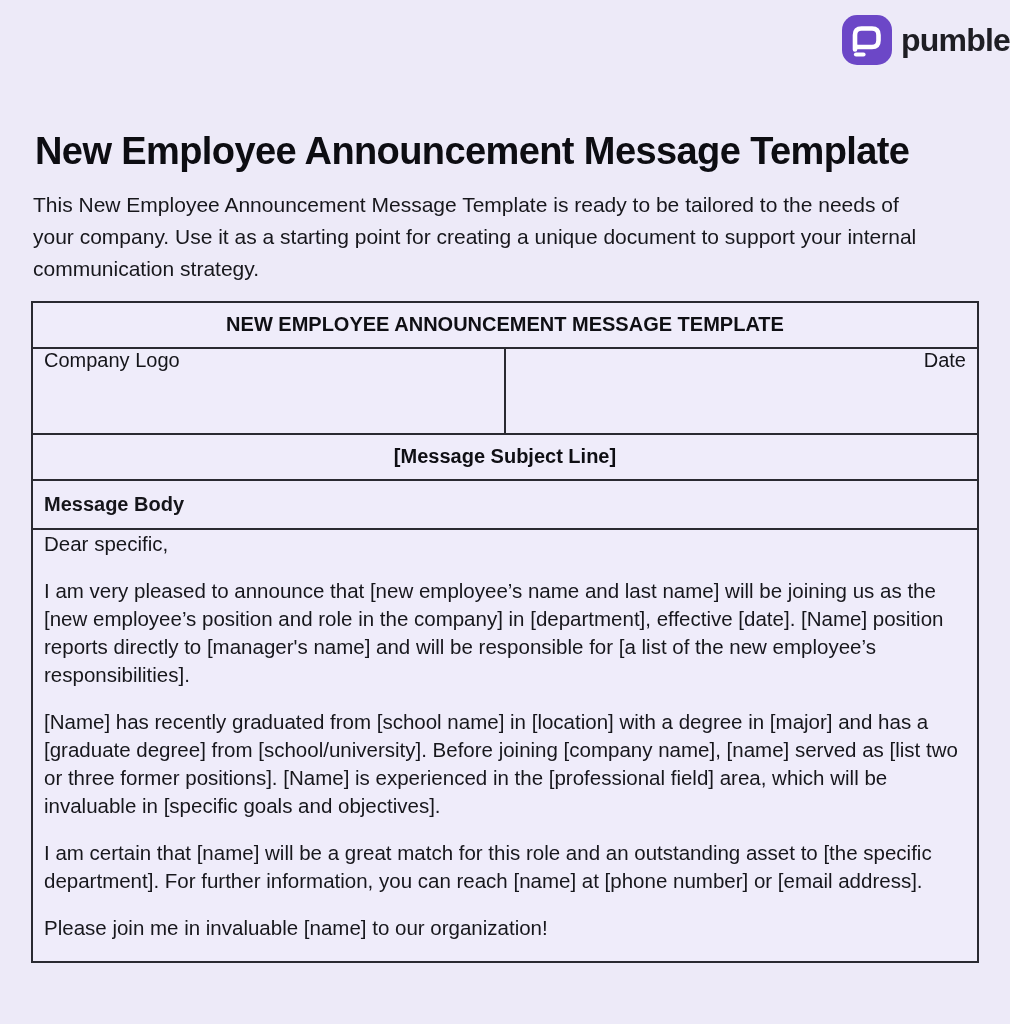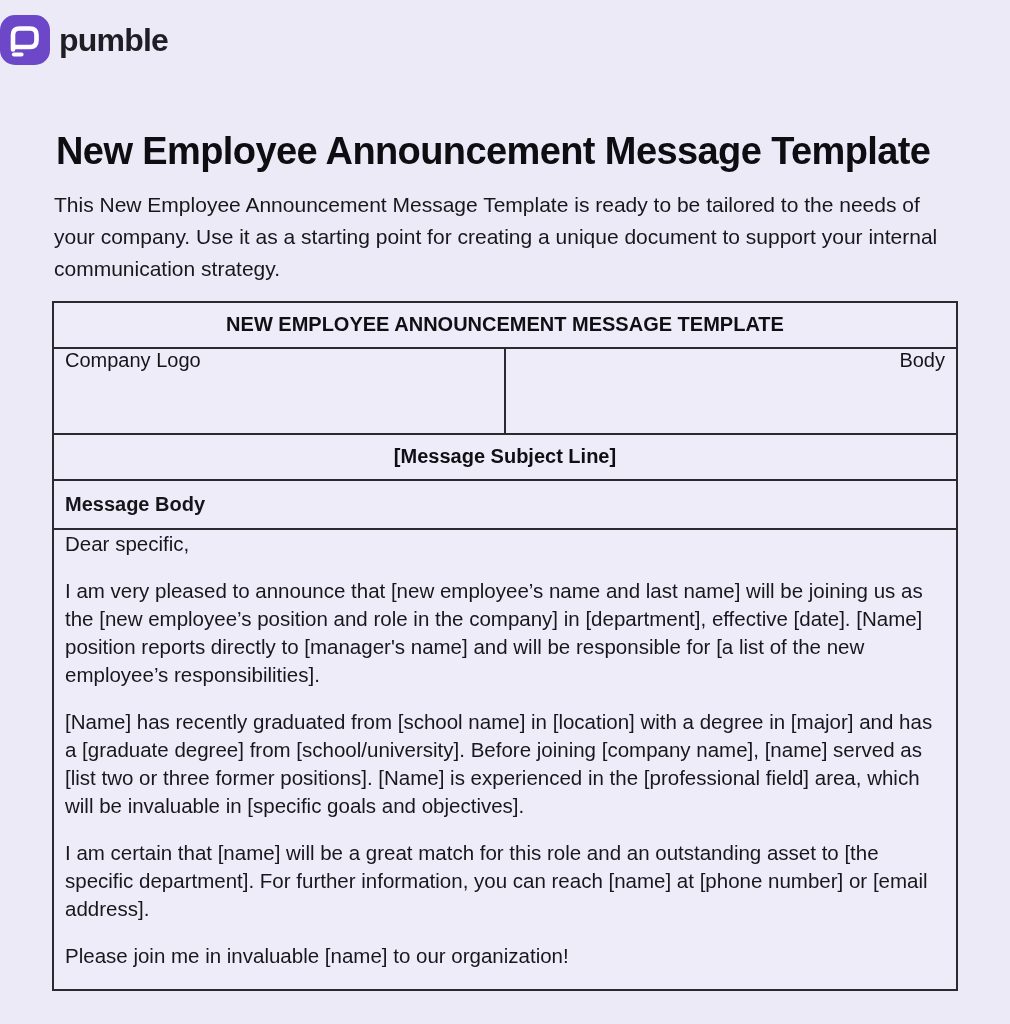--- a/index.html
+++ b/index.html
@@ -9,41 +9,41 @@
   body {
     width: 1010px;
     height: 1024px;
     overflow: hidden;
     background: #EDEAF8;
     font-family: "Liberation Sans", sans-serif;
     color: #15151A;
   }
   .site-header {
     display: flex;
-    justify-content: flex-start;
+    justify-content: flex-end;
     align-items: center;
     gap: 9px;
     padding-top: 14px;
     height: 52px;
   }
   .logo-link {
     display: flex;
     align-items: center;
     gap: 9px;
     text-decoration: none;
     cursor: pointer;
   }
   .logo-icon svg { display: block; }
   .wordmark {
     font-size: 32px;
     font-weight: 700;
     color: #1E1E24;
     letter-spacing: -0.8px;
   }
-  main { padding: 0 52px; }
+  main { padding: 0 31px; }
   h1.page-title {
     margin: 64px 4px 0;
     font-size: 38px;
     line-height: 1.12;
     font-weight: 700;
     color: #0D0D12;
     letter-spacing: -0.6px;
   }
   p.intro {
     margin: 16px 2px 16px;
@@ -115,21 +115,21 @@
 
   <p class="intro">This New Employee Announcement Message Template is ready to be tailored to the needs of your company. Use it as a starting point for creating a unique document to support your internal communication strategy.</p>
 
   <table class="tpl">
     <tbody>
       <tr>
         <td colspan="2" class="purple">NEW EMPLOYEE ANNOUNCEMENT MESSAGE TEMPLATE</td>
       </tr>
       <tr>
         <td class="logo-cell">Company Logo</td>
-        <td class="date-cell">Body</td>
+        <td class="date-cell">Date</td>
       </tr>
       <tr>
         <td colspan="2" class="purple">[Message Subject Line]</td>
       </tr>
       <tr>
         <td colspan="2" class="label-cell">Message Body</td>
       </tr>
       <tr>
         <td colspan="2" class="body-cell">
           <p>Dear specific,</p>

